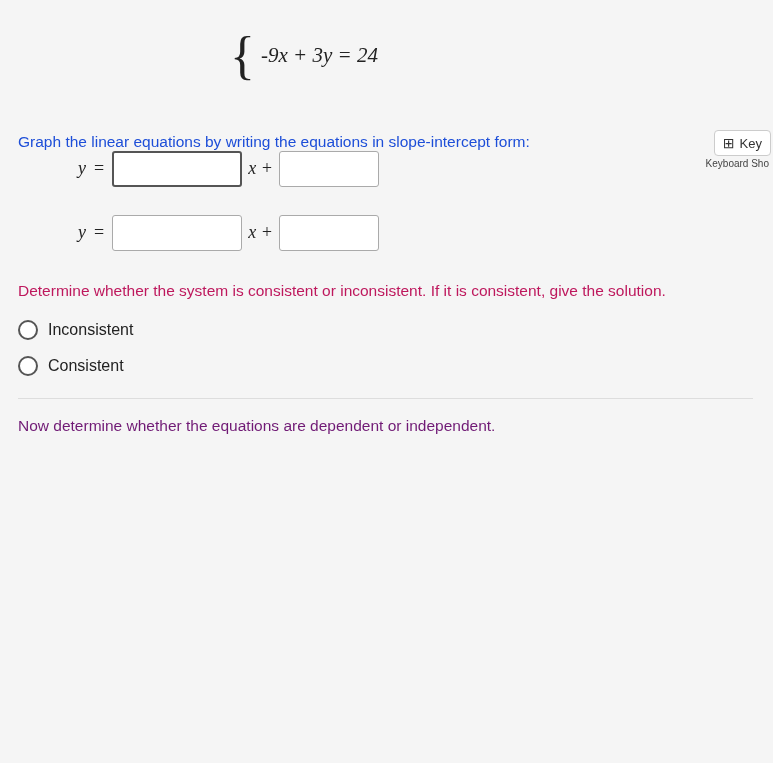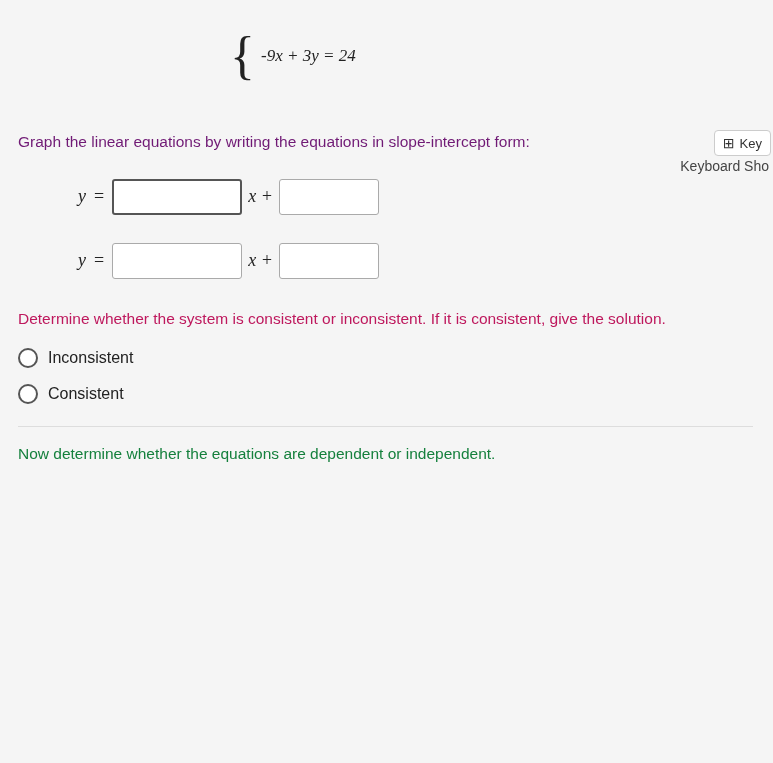--- a/index.html
+++ b/index.html
@@ -48,21 +48,21 @@
       font-family: 'Times New Roman', serif;
     }
 
     .equations-list {
       display: flex;
       flex-direction: column;
       gap: 2px;
     }
 
     .equation-line {
-      font-size: 17px;
+      font-size: 21px;
       font-style: italic;
       font-family: 'Times New Roman', serif;
     }
 
     
     .keyboard-shortcut-area {
       position: absolute;
       top: 130px;
       right: 0px;
       display: flex;
@@ -83,38 +83,37 @@
       font-family: Arial, sans-serif;
       cursor: pointer;
       color: #333;
     }
 
     .keyboard-icon {
       font-size: 14px;
     }
 
     .keyboard-sho-text {
-      font-size: 14px;
+      font-size: 10px;
       font-family: Arial, sans-serif;
       color: #444;
       margin-top: 2px;
       padding-right: 2px;
     }
 
     
     .main-content {
       padding: 20px 20px 20px 18px;
       margin-top: 10px;
     }
 
     .instruction-text {
       font-family: Arial, sans-serif;
       font-size: 15.5px;
-      color: #701a75;
-      margin-bottom: 28px;
+      color: #1d4ed8;
       font-style: normal;
     }
 
     
     .equation-input-row {
       display: flex;
       align-items: center;
       margin-bottom: 28px;
       padding-left: 60px;
     }
@@ -198,21 +197,21 @@
     .radio-label {
       font-family: Arial, sans-serif;
       font-size: 16px;
       color: #222;
     }
 
     
     .bottom-instruction {
       font-family: Arial, sans-serif;
       font-size: 15.5px;
-      color: #15803d;
+      color: #701a75;
       margin-top: 18px;
       border-top: none;
     }
 
     .divider {
       height: 1px;
       background: #ddd;
       margin: 18px 0;
     }
   </style>

